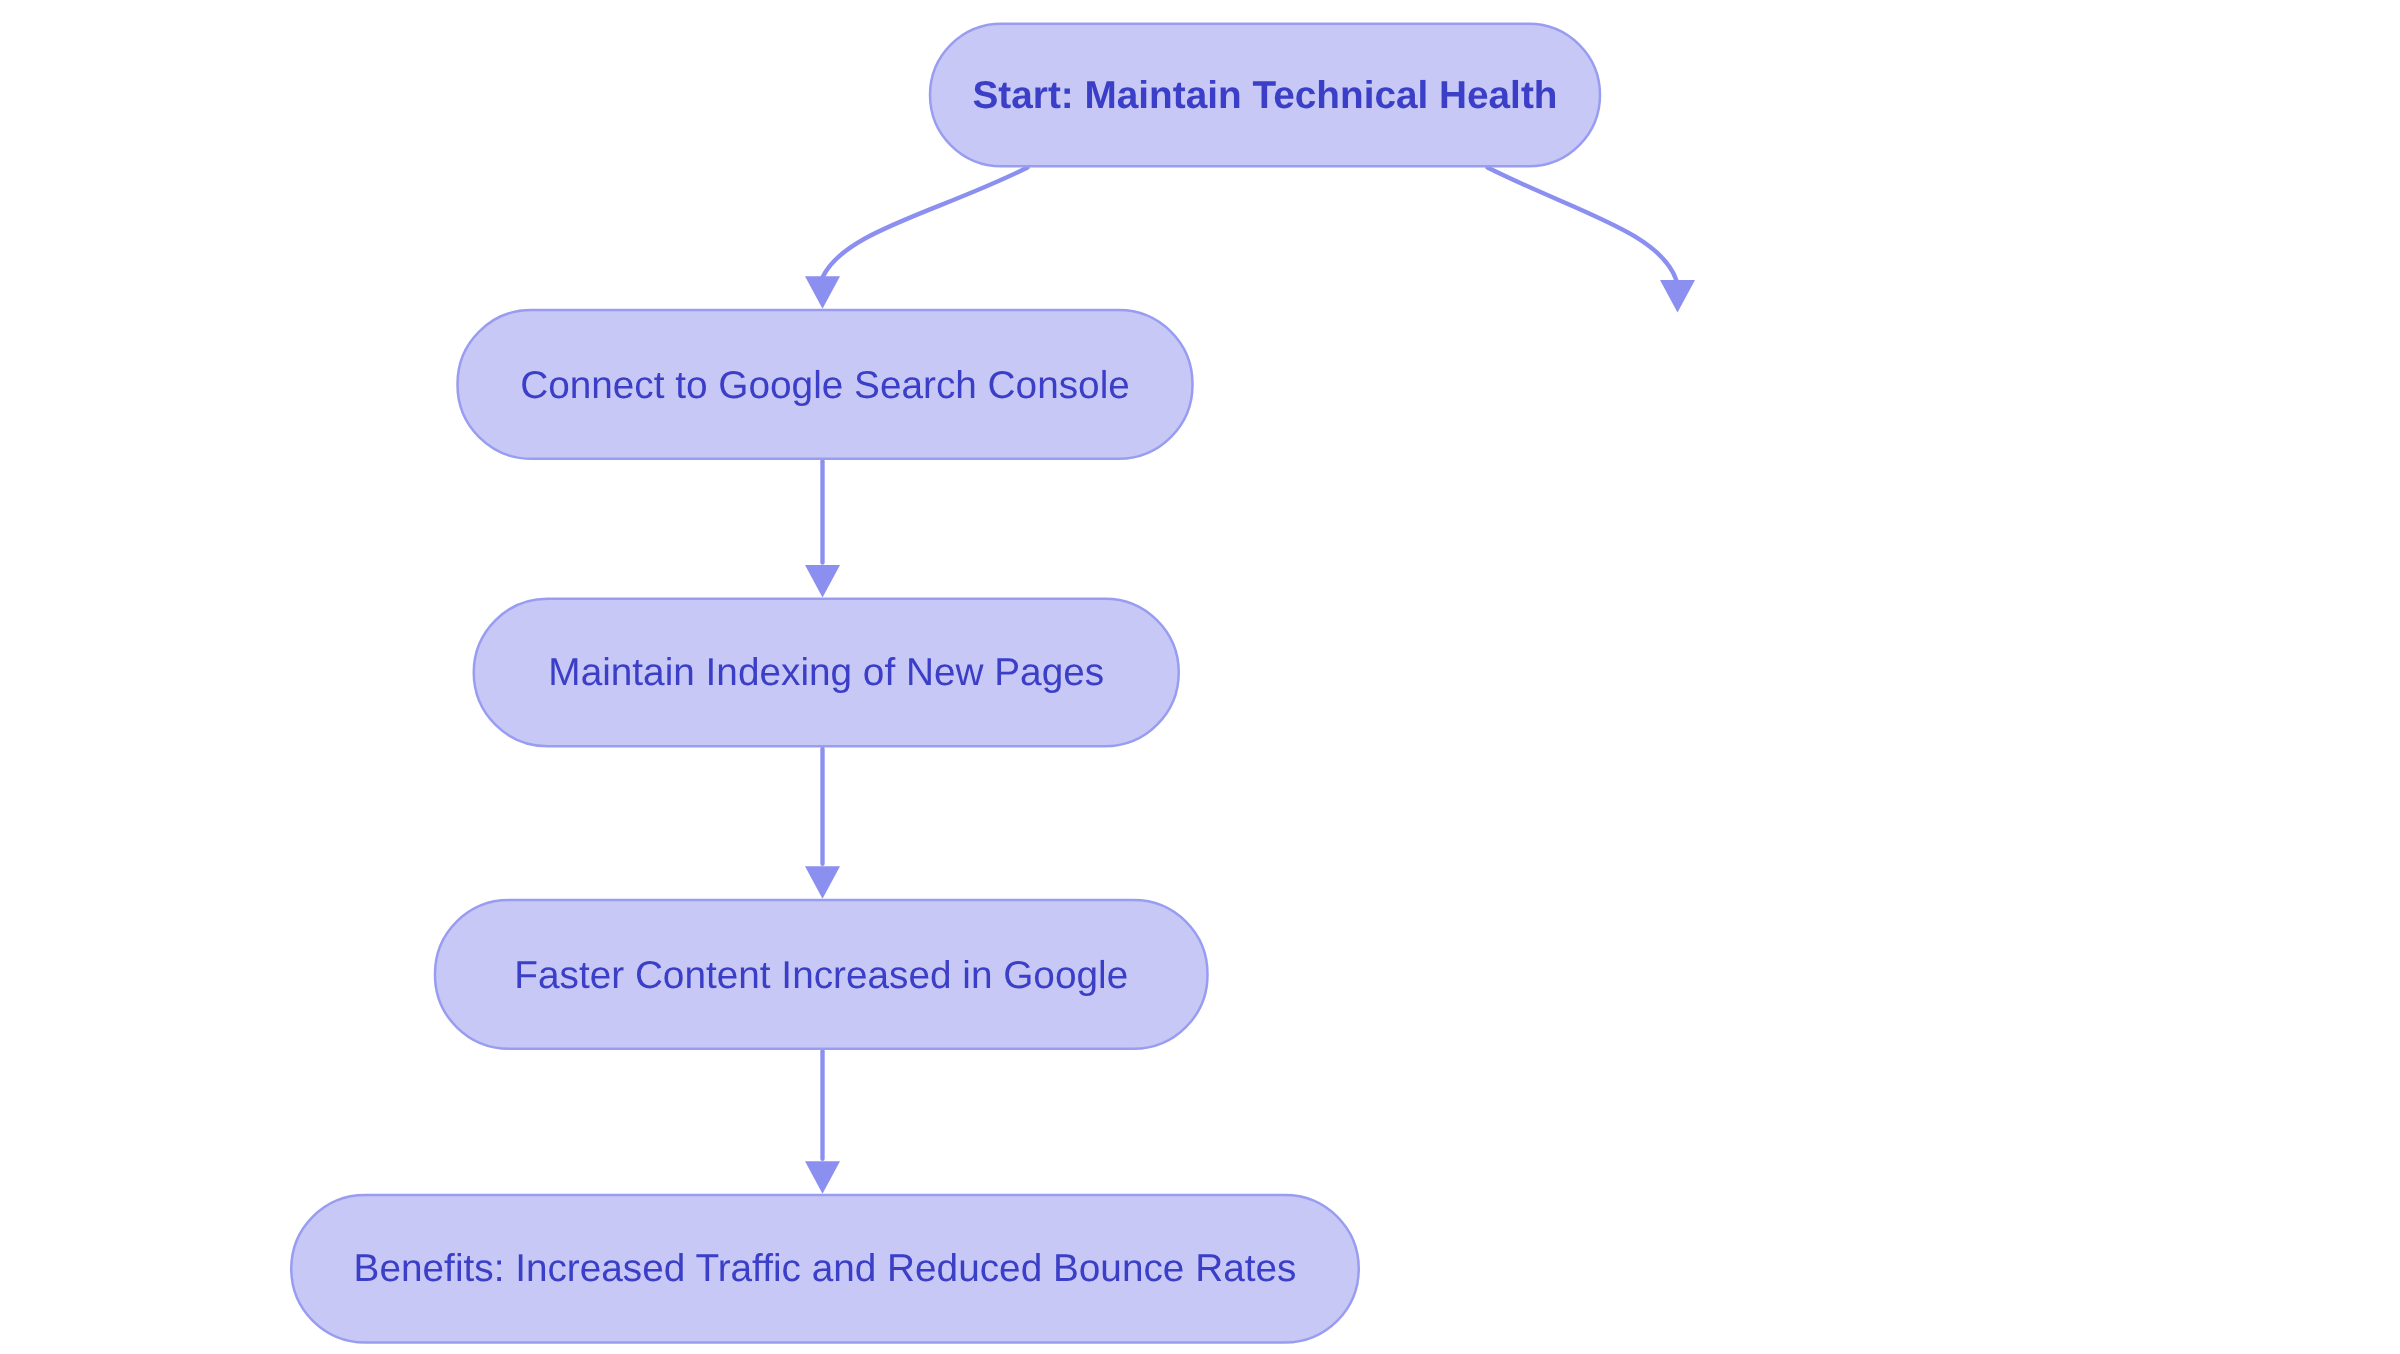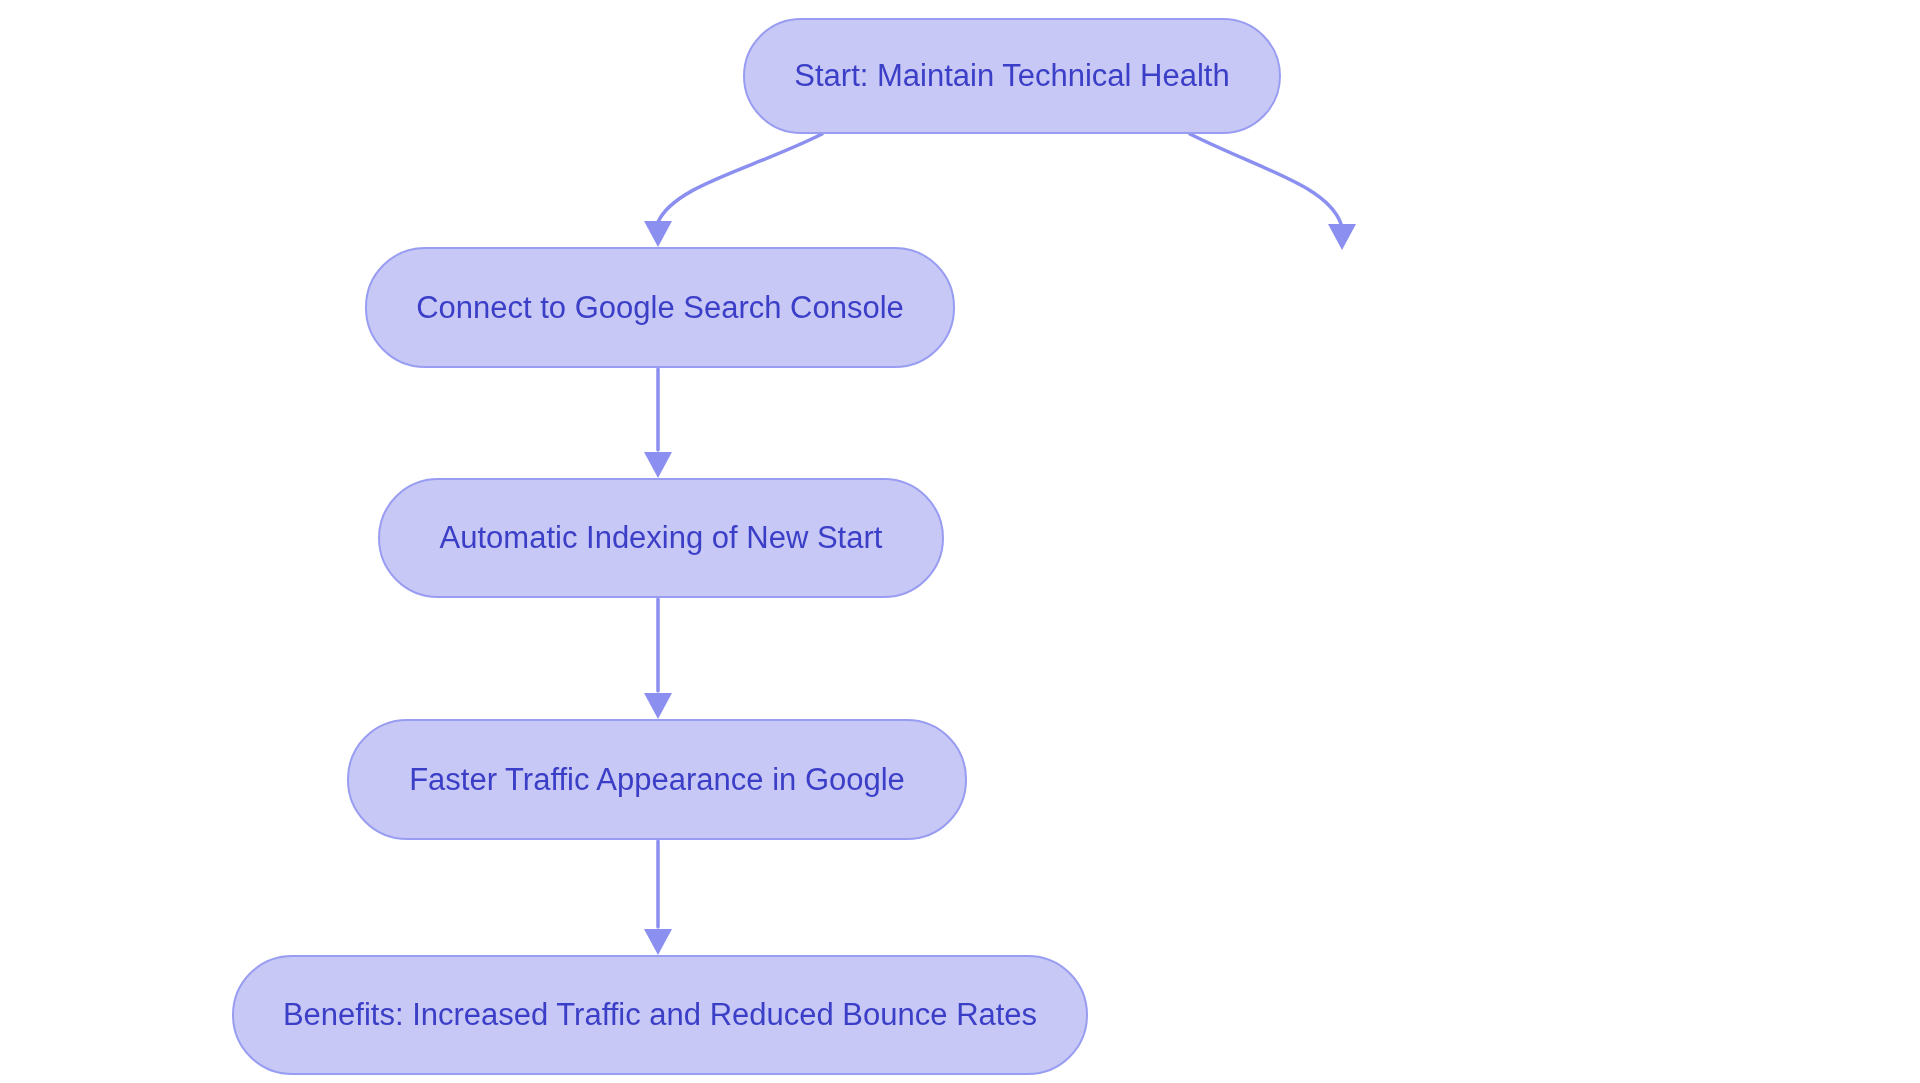--- a/index.html
+++ b/index.html
@@ -32,21 +32,21 @@
     background: #c7c8f6;
     border: 2px solid #999df1;
     border-radius: 60px;
     color: #3b3ec6;
     font-size: 31px;
     line-height: 1.2;
     text-align: center;
     padding: 0 30px;
     white-space: nowrap;
   }
-  .node-start    { left: 743px;  top: 18px;  width: 538px; height: 116px; }
+  .node-start    { left: 743px;  top: 18px;  width: 538px; height: 116px; font-weight: bold; }
   .node-connect  { left: 365px;  top: 247px; width: 590px; height: 121px; }
   .node-audits   { left: 1066px; top: 250px; width: 626px; height: 119px; }
   .node-indexing { left: 378px;  top: 478px; width: 566px; height: 120px; }
   .node-faster   { left: 347px;  top: 719px; width: 620px; height: 121px; }
   .node-benefits { left: 232px;  top: 955px; width: 856px; height: 120px; text-align: center; }
   .edge-path {
     fill: none;
     stroke: #8b8ff0;
     stroke-width: 3.5;
     stroke-linecap: round;
@@ -87,24 +87,24 @@
   <div class="flow-node node-start">
     <span>Start: Maintain Technical Health</span>
   </div>
 
   <div class="flow-node node-connect">
     <span>Connect to Google Search Console</span>
   </div>
 
 
   <div class="flow-node node-indexing">
-    <span>Automatic Indexing of New Start</span>
+    <span>Maintain Indexing of New Pages</span>
   </div>
 
   <div class="flow-node node-faster">
-    <span>Faster Traffic Appearance in Google</span>
+    <span>Faster Content Increased in Google</span>
   </div>
 
   <div class="flow-node node-benefits">
     <span>Benefits: Increased Traffic and Reduced Bounce Rates</span>
   </div>
 
 </div>
 
 </body></html>

